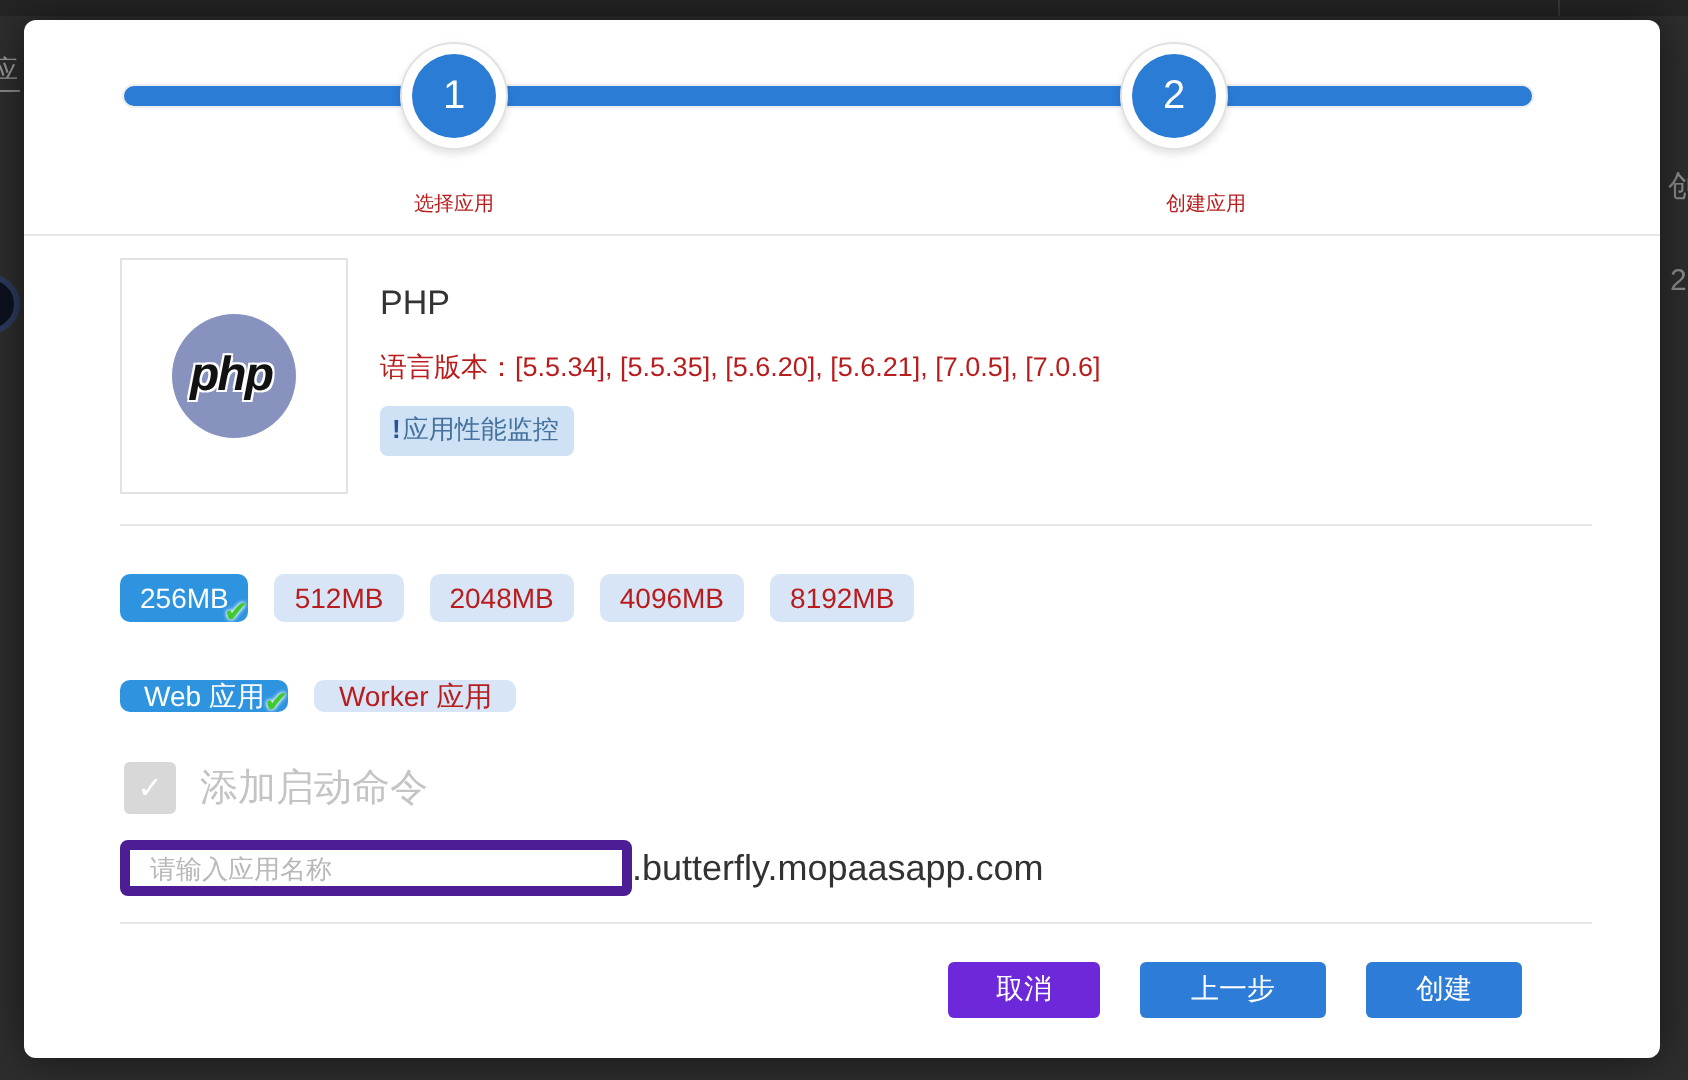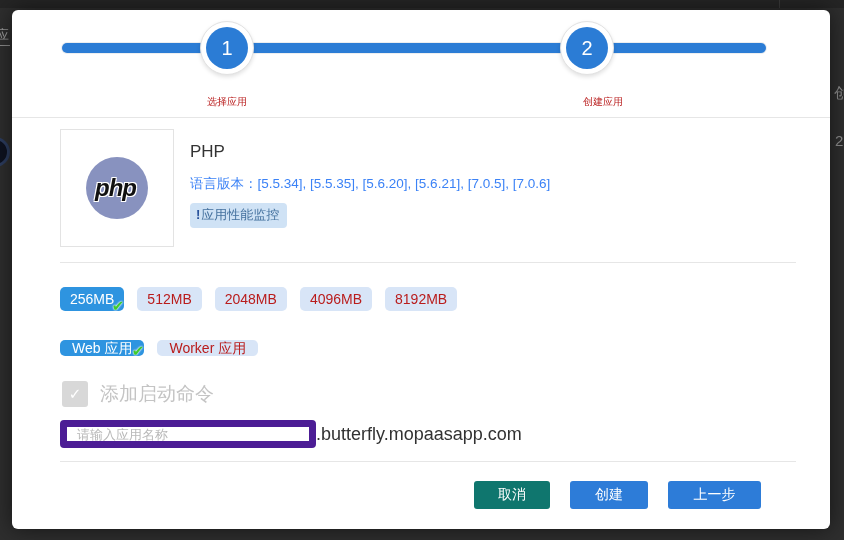--- a/index.html
+++ b/index.html
@@ -70,21 +70,21 @@
     width:62px; height:62px; border-radius:50%; background:#8892bf;
     display:flex; align-items:center; justify-content:center;
   }
   .php-circle span {
     font-style:italic; font-weight:bold; font-size:24px; color:#111;
     text-shadow:-1px -1px 0 #fff, 1px -1px 0 #fff, -1px 1px 0 #fff, 1px 1px 0 #fff;
     letter-spacing:-1px; padding-right:3px;
   }
   .app-info { position:absolute; left:178px; top:132px; }
   .app-title { font-size:17px; color:#333; }
-  .app-versions { margin-top:13px; font-size:13.5px; color:#3b82f6; }
+  .app-versions { margin-top:13px; font-size:13.5px; color:#b91c1c; }
   .app-badge {
     display:inline-block; margin-top:10px; background:#cfe2f5; color:#44719e;
     font-size:13px; padding:3px 8px 4px 6px; border-radius:4px;
   }
   .app-badge .badge-icon { color:#27519b; font-weight:bold; margin-right:1px; }
 
   
   .mem-row  { position:absolute; left:48px; top:277px; display:flex; gap:13px; }
   .type-row { position:absolute; left:48px; top:330px; display:flex; gap:13px; }
   .opt-btn {
@@ -107,37 +107,37 @@
   .startup-checkbox {
     width:26px; height:26px; background:#d8d8d8; border-radius:3px;
     display:flex; align-items:center; justify-content:center;
     color:#ffffff; font-size:15px; font-weight:bold;
   }
   .startup-label { font-size:19px; color:#c4c4c4; }
 
   
   .name-row { position:absolute; left:48px; top:410px; display:flex; align-items:center; }
   .name-input {
-    width:256px; height:28px; border:7px solid #4c1d95; border-radius:4px;
+    width:256px; height:28px; border:5px solid #4c1d95; border-radius:4px;
     padding:0 10px; font-size:13px; color:#333; outline:none;
     font-family:inherit;
   }
   .name-input::placeholder { color:#b8b8b8; }
   .name-suffix { margin-left:0; font-size:18px; color:#323232; font-weight:500; }
 
   
   .footer {
     position:absolute; top:471px; left:0; right:69px;
     display:flex; justify-content:flex-end; gap:20px;
   }
   .btn {
     height:28px; border:none; border-radius:3px; color:#fff; font-size:14px;
     cursor:pointer; font-family:inherit;
   }
-  .btn-cancel { width:76px; background:#0f766e; }
+  .btn-cancel { width:76px; background:#6d28d9; }
   .btn-prev   { width:93px; background:#2d7cd8; }
   .btn-create { width:78px; background:#2d7cd8; }
 </style>
 </head>
 <body>
 
 <div class="backdrop-strip"></div>
 <div class="backdrop-seam"></div>
 <div class="frag-left-text">应</div>
 <div class="frag-circle"></div>
@@ -226,17 +226,17 @@
 
   <div class="name-row">
     <input class="name-input" type="text" placeholder="请输入应用名称" style="">
     <div class="name-suffix">.butterfly.mopaasapp.com</div>
   </div>
 
   <div class="divider d3"></div>
 
   <div class="footer">
     <button class="btn btn-cancel">取消</button>
+    <button class="btn btn-prev">上一步</button>
     <button class="btn btn-create">创建</button>
-    <button class="btn btn-prev">上一步</button>
   </div>
 
 </div>
 
 </body></html>

